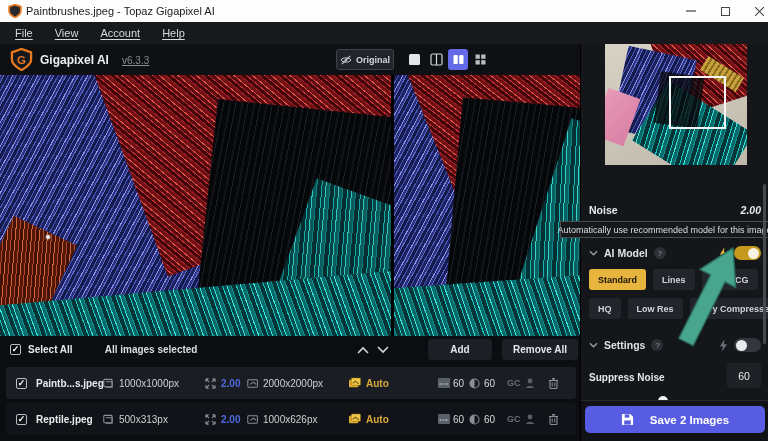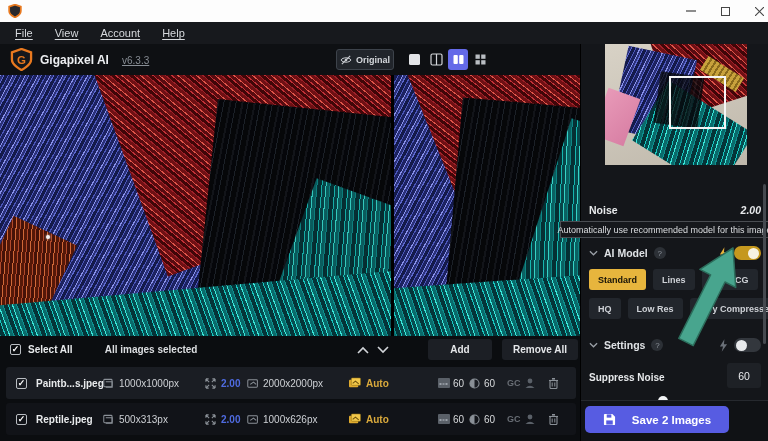--- a/index.html
+++ b/index.html
@@ -81,21 +81,21 @@
   .modelbtn { height:21px; padding:0 9px; background:#22262c; border-radius:3px; font-size:9px; font-weight:bold; color:#ced1d6;
     display:flex; align-items:center; justify-content:center; white-space:nowrap; }
   .modelbtn.sel { background:#e7b53d; color:#191408; }
   .noisebox { position:absolute; left:146px; top:319px; width:34px; height:25px; background:#1e2126; border-radius:3px;
     display:flex; align-items:center; justify-content:center; font-size:10.5px; color:#e8eaec; }
   .slider { position:absolute; left:8px; top:351px; width:124px; height:11px; }
   .slider .track { position:absolute; left:0; top:4.5px; width:100%; height:2.5px; background:#3c4046; border-radius:2px; }
   .slider .fill  { position:absolute; left:0; top:4.5px; width:60%; height:2.5px; background:#5a5fe0; border-radius:2px; }
   .slider .sknob { position:absolute; left:calc(60% - 5px); top:0.5px; width:10px; height:10px; border-radius:50%; background:#f2f3f5; }
   .savearea { position:absolute; left:0; top:356px; width:188px; height:41px; background:#101215; border-top:1px solid #26292e; }
-  .savebtn { position:absolute; left:4px; top:5px; width:144px; height:27px; background:#575ce2; border-radius:5px;
+  .savebtn { position:absolute; left:4px; top:5px; width:180px; height:27px; background:#575ce2; border-radius:5px;
     display:flex; align-items:center; justify-content:center; gap:16px; font-size:11.5px; font-weight:bold; color:#fff; }
   .sb-scroll { position:absolute; left:182px; top:140px; width:3px; height:160px; background:#45494f; border-radius:2px; }
 
   
   .filepanel { position:absolute; left:0; top:336px; width:580px; height:105px; background:#0b0d10; }
   .selectbar { position:absolute; left:0; top:0; width:580px; height:27px; display:flex; align-items:center; }
   .cb { width:11px; height:11px; border:1px solid #b9bdc2; border-radius:2px; display:flex; align-items:center; justify-content:center;
     font-size:9px; font-weight:bold; color:#fff; line-height:1; }
   .selectall-lbl { font-size:10px; font-weight:bold; color:#e8eaec; margin-left:7px; }
   .selstatus { font-size:10px; font-weight:bold; color:#dcdee1; margin-left:32px; }
@@ -117,20 +117,21 @@
 </style>
 </head>
 <body>
 
 <div id="app">
 
   <div class="titlebar">
     <svg class="abs" style="left:8px;top:4px" width="14" height="14" viewBox="0 0 24 24">
       <path d="M12 1 L22 4.5 V12 C22 18 12 23 12 23 C12 23 2 18 2 12 V4.5 Z" fill="#2a2a2e" stroke="#e8791f" stroke-width="3"></path>
     </svg>
+    <div class="ttl" style="margin-left:26px">Paintbrushes.jpeg - Topaz Gigapixel AI</div>
     <div class="winbtn" style="left:674px">
       <svg width="10" height="10" viewBox="0 0 10 10">
           <line x1="0" y1="5" x2="10" y2="5"></line>
         </svg>
     </div>
     <div class="winbtn" style="left:708px">
       <svg width="9" height="9" viewBox="0 0 10 10">
           <rect x="0.5" y="0.5" width="9" height="9"></rect>
         </svg>
     </div>

